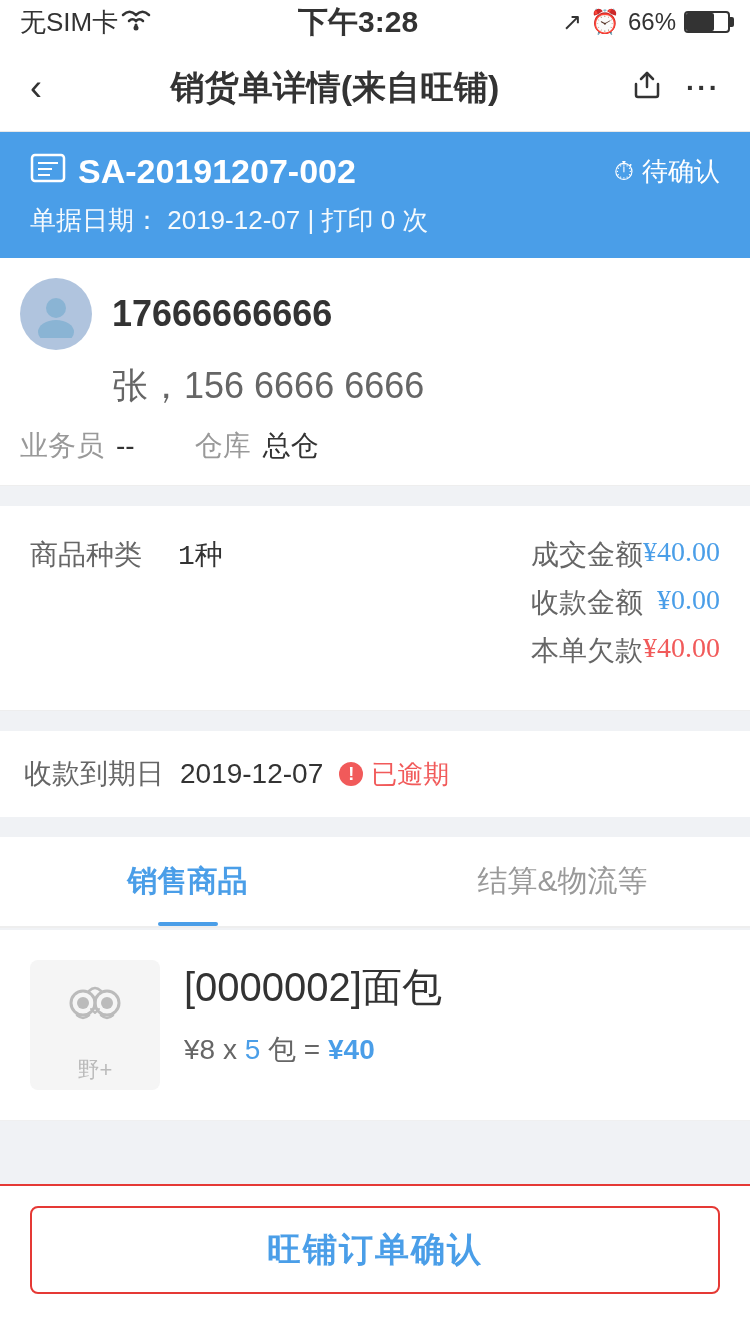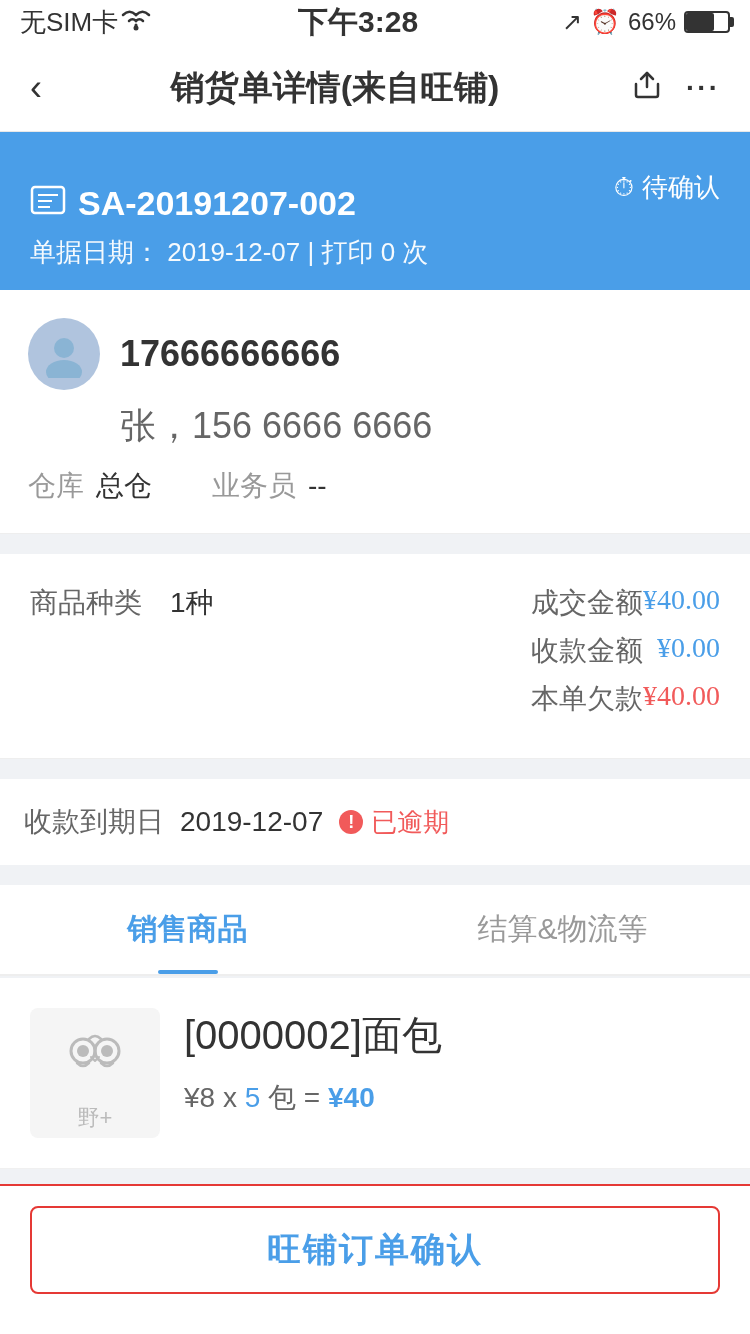--- a/index.html
+++ b/index.html
@@ -92,39 +92,38 @@
       justify-content: space-between;
       margin-bottom: 12px;
     }
     .order-id {
       display: flex;
       align-items: center;
       gap: 12px;
       font-size: 34px;
       font-weight: 700;
       color: #fff;
-      margin-top: 32px;
     }
     .order-status {
       display: flex;
       align-items: center;
       gap: 8px;
       font-size: 26px;
       color: #fff;
     }
     .order-date {
       font-size: 26px;
       color: #fff;
       opacity: 0.95;
     }
 
     
     .customer-card {
       background: #fff;
-      padding: 28px;
+      padding: 20px;
       margin-top: 0;
       border-bottom: 1px solid #eee;
     }
     .customer-top {
       display: flex;
       align-items: center;
       gap: 20px;
       margin-bottom: 12px;
     }
     .avatar {
@@ -170,22 +169,23 @@
       border-bottom: 1px solid #eee;
     }
     .stats-row {
       display: flex;
       justify-content: space-between;
       align-items: flex-start;
     }
     .stats-left {
       display: flex;
       align-items: flex-start;
-      gap: 28px;
+      gap: 36px;
       font-size: 28px;
+      font-family: Liberation Mono, monospace;
     }
     .stats-label { color: #666; }
     .stats-value { color: #333; font-weight: 500; }
     .stats-right {
       text-align: right;
       font-size: 28px;
     }
     .stats-right-row {
       display: flex;
       justify-content: space-between;
@@ -398,26 +398,26 @@
       <svg width="48" height="48" viewBox="0 0 48 48" fill="none">
         <circle cx="24" cy="18" r="10" fill="#8ab4d4"></circle>
         <ellipse cx="24" cy="42" rx="18" ry="12" fill="#8ab4d4"></ellipse>
       </svg>
     </div>
     <span class="customer-phone">17666666666</span>
   </div>
   <div class="customer-name">张，156 6666 6666</div>
   <div class="customer-meta">
     <div class="meta-item">
+      <span class="meta-label">业务员</span>
+      <span class="meta-value">--</span>
+    </div>
+    <div class="meta-item">
       <span class="meta-label">仓库</span>
       <span class="meta-value">总仓</span>
-    </div>
-    <div class="meta-item">
-      <span class="meta-label">业务员</span>
-      <span class="meta-value">--</span>
     </div>
   </div>
 </div>
 
 <div class="stats-section">
   <div class="stats-row">
     <div class="stats-left">
       <span class="stats-label">商品种类</span>
       <span class="stats-value">1种</span>
     </div>

